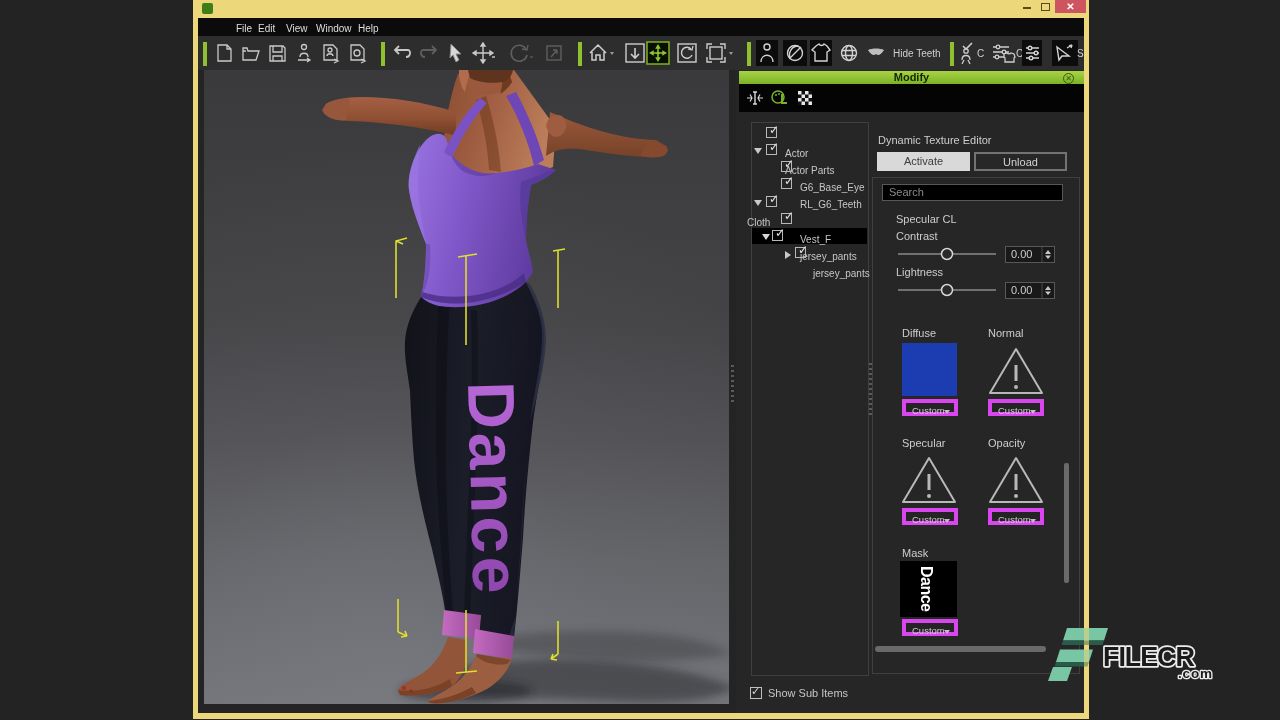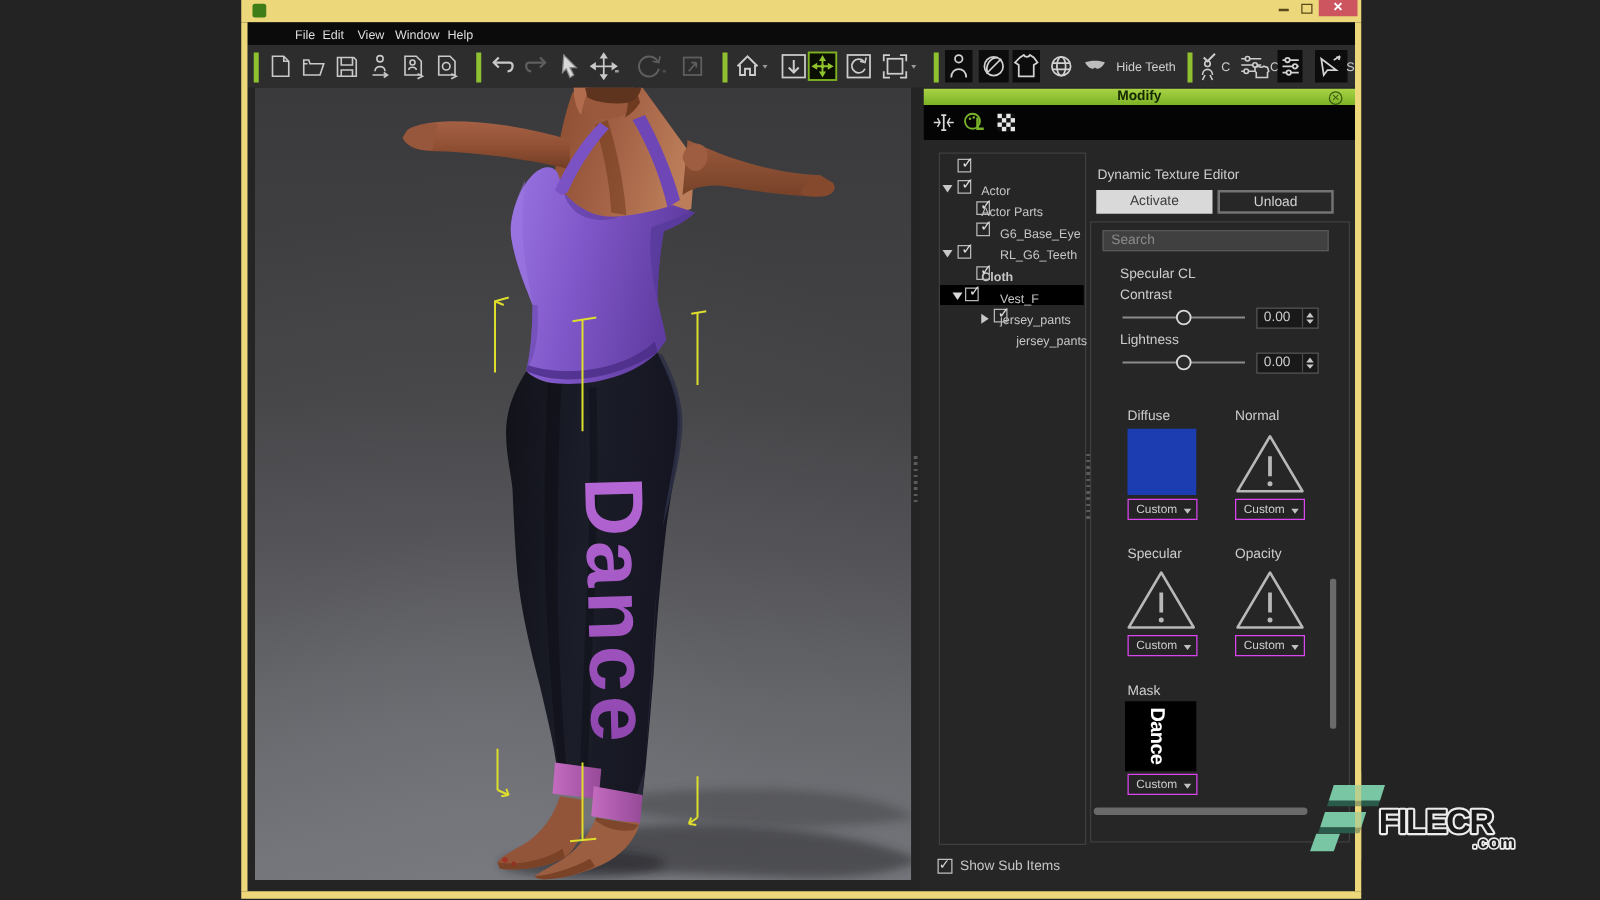--- a/index.html
+++ b/index.html
@@ -34,23 +34,23 @@
   #treebox{left:751px;top:122px;width:116px;height:552px;border:1px solid #3f3f3f;}
   .trow{font-size:10px;color:#c6c6c6;margin-top:20px;}
   .cb{width:9px;height:9px;border:1px solid #b8b8b8;background:transparent;position:absolute;}
   .cb:after{content:"\2713";position:absolute;left:2px;top:-5px;font-size:12px;color:#e0e0e0;}
   #selrow{left:752px;top:228px;width:115px;height:16px;background:#000;}
   
   .ptext{font-size:11px;color:#cdcdcd;text-align:right;}
   #btn-activate{left:877px;top:152px;width:93px;height:19px;background:#d9d9d9;color:#3b3b3b;font-size:11px;text-align:center;line-height:19px;}
   #btn-unload{left:974px;top:152px;width:93px;height:19px;background:#272727;border:2px solid #737373;color:#d2d2d2;font-size:11px;text-align:center;line-height:17px;box-sizing:border-box;}
   #propbox{left:872px;top:177px;width:208px;height:497px;border:1px solid #3f3f3f;box-sizing:border-box;}
-  #searchbox{left:882px;top:184px;width:181px;height:17px;border:1px solid #585858;background:#404040;box-sizing:border-box;color:#8a8a8a;font-size:11px;line-height:15px;padding-left:6px;}
+  #searchbox{left:882px;top:184px;width:181px;height:17px;border:1px solid #585858;background:#000000;box-sizing:border-box;color:#8a8a8a;font-size:11px;line-height:15px;padding-left:6px;}
   .spin{background:#191919;border:1px solid #585858;box-sizing:border-box;width:50px;height:17px;color:#cdcdcd;font-size:11px;line-height:15px;padding-left:5px;}
-  .dd{background:#242424;border:1px solid #d946ef;box-sizing:border-box;width:56px;height:17px;color:#cdcdcd;font-size:9.5px;line-height:15px;padding-left:6px;}
+  .dd{background:#242424;border:4px solid #d946ef;box-sizing:border-box;width:56px;height:17px;color:#cdcdcd;font-size:9.5px;line-height:15px;padding-left:6px;}
   .dd:after{content:"";position:absolute;right:4px;top:6.5px;border-left:3.5px solid transparent;border-right:3.5px solid transparent;border-top:4.5px solid #c0c0c0;}
   #bluethumb{left:902px;top:343px;width:55px;height:53px;background:#1c3cb2;}
   #maskthumb{left:900px;top:561px;width:57px;height:56px;background:#000;overflow:hidden;}
   #hscroll{left:875px;top:646px;width:171px;height:6px;background:#6a6a6a;border-radius:3px;}
   #vscroll{left:1064px;top:463px;width:5px;height:120px;background:#6a6a6a;border-radius:2px;}
   #showsub-cb{left:750px;top:687px;width:10px;height:10px;border:1px solid #c0c0c0;}
   #showsub-cb:after{content:"\2713";position:absolute;left:0px;top:-3px;font-size:11px;color:#d8d8d8;}
   #showsub-t{left:768px;top:687px;font-size:11px;color:#c6c6c6;}
 </style>
 </head>
@@ -397,21 +397,21 @@
       <div class="abs trow" style="left:785px;top:128px;">Actor</div>
     <div class="abs" style="left:754px;top:148px;width:0;height:0;border-left:4px solid transparent;border-right:4px solid transparent;border-top:6px solid #c8c8c8;"></div>
     <div class="abs cb" style="left:766px;top:144px;"></div>
       <div class="abs trow" style="left:785px;top:145px;">Actor Parts</div>
     <div class="abs cb" style="left:781px;top:161px;"></div>
       <div class="abs trow" style="left:800px;top:162px;">G6_Base_Eye</div>
     <div class="abs cb" style="left:781px;top:178px;"></div>
       <div class="abs trow" style="left:800px;top:179px;">RL_G6_Teeth</div>
     <div class="abs" style="left:754px;top:200px;width:0;height:0;border-left:4px solid transparent;border-right:4px solid transparent;border-top:6px solid #c8c8c8;"></div>
     <div class="abs cb" style="left:766px;top:196px;"></div>
-      <div class="abs trow" style="left:785px;top:197px;font-weight:bold;">Cloth</div>
+      <div class="abs trow" style="left:747px;top:197px;">Cloth</div>
     <div class="abs cb" style="left:781px;top:213px;"></div>
       <div class="abs trow" style="left:800px;top:214px;">Vest_F</div>
     <div class="abs" style="left:762px;top:234px;width:0;height:0;border-left:4px solid transparent;border-right:4px solid transparent;border-top:6px solid #d8d8d8;"></div>
     <div class="abs cb" style="left:772px;top:230px;"></div>
       <div class="abs trow" style="left:800px;top:231px;">jersey_pants</div>
     <div class="abs" style="left:785px;top:251px;width:0;height:0;border-top:4px solid transparent;border-bottom:4px solid transparent;border-left:6px solid #c8c8c8;"></div>
     <div class="abs cb" style="left:795px;top:247px;"></div>
       <div class="abs trow" style="left:813px;top:248px;">jersey_pants</div>
   </div>
 

